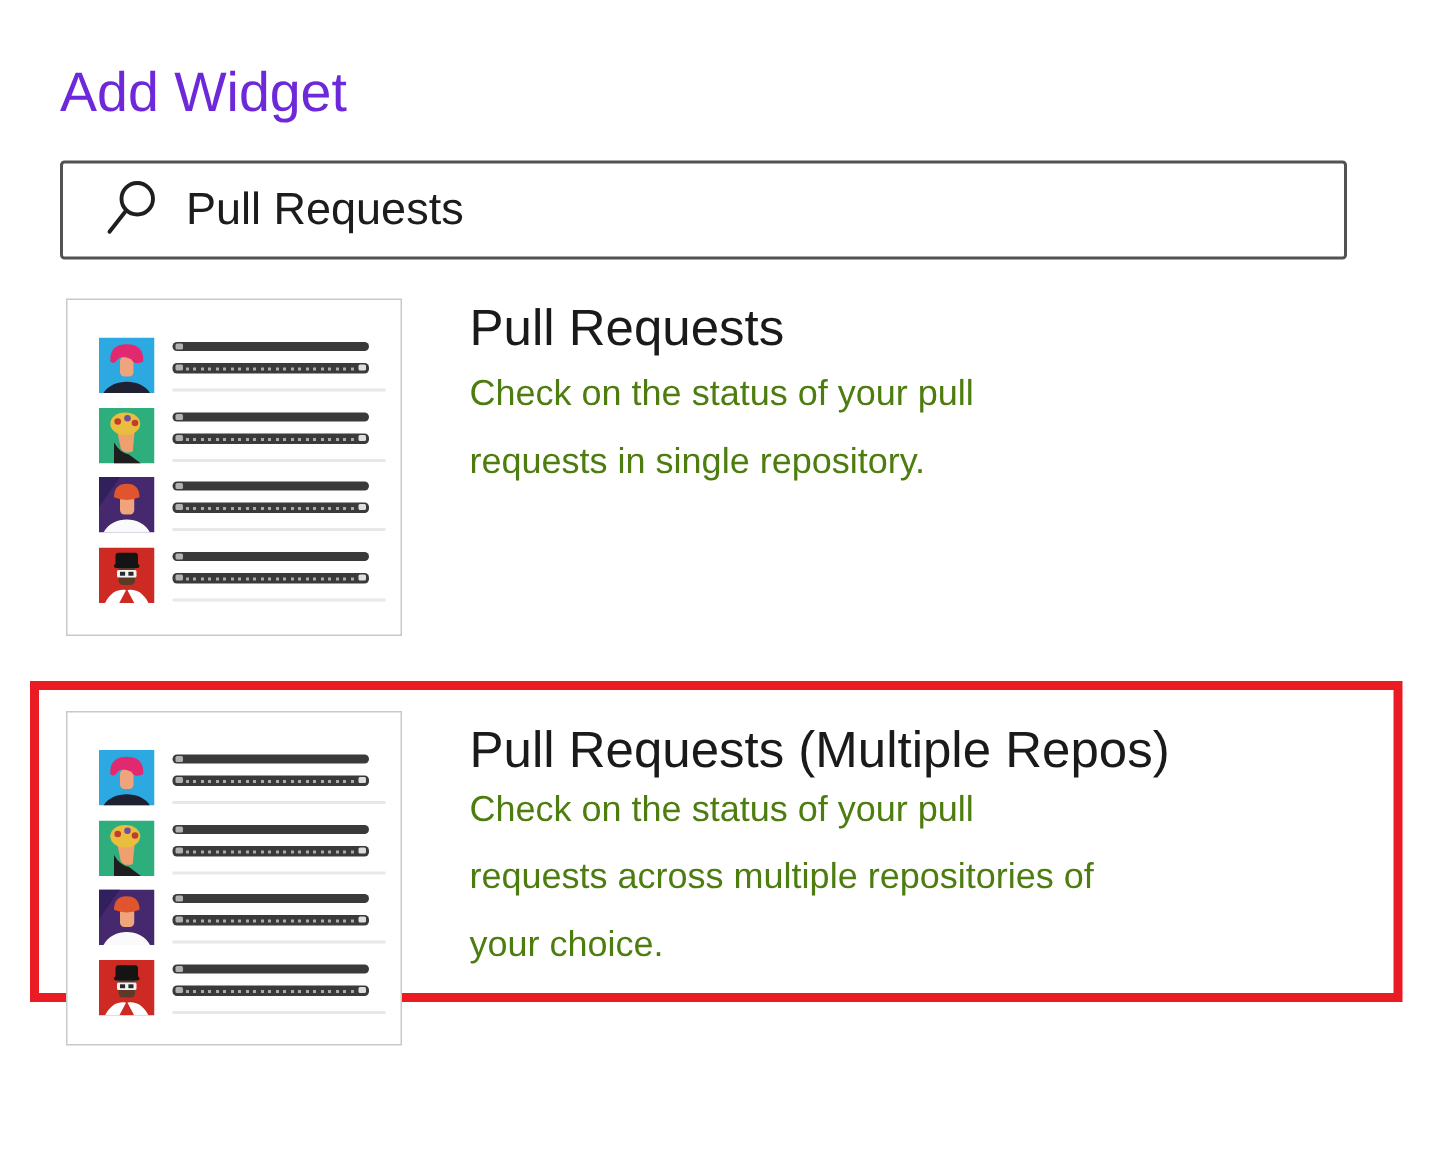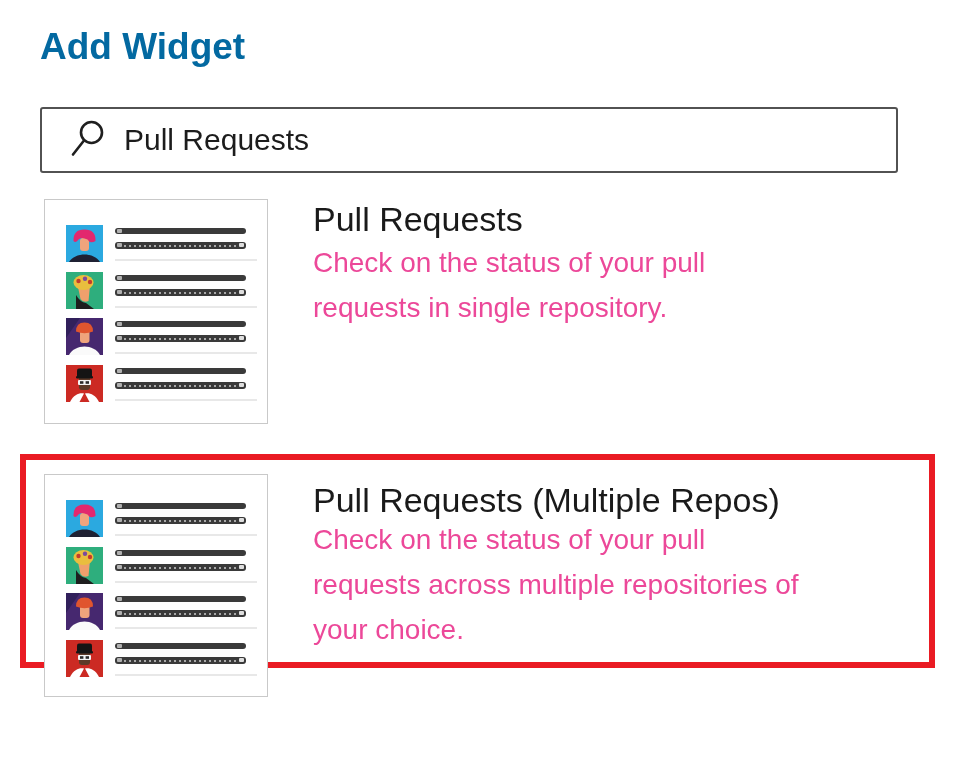--- a/index.html
+++ b/index.html
@@ -1,20 +1,20 @@
 <!DOCTYPE html>
 <html><head>
 <meta charset="utf-8">
 <style>
   html,body{margin:0;padding:0;background:#fff;}
   #canvas{position:relative;width:961px;height:777px;background:#ffffff;overflow:hidden;
           font-family:"Liberation Sans", sans-serif;color:#1c1c1c;}
 
-  .page-title{position:absolute;left:40px;top:25px;font-size:37px;line-height:1.2;
-              font-weight:700;color:#0369a1;white-space:nowrap;}
+  .page-title{position:absolute;left:40px;top:40px;font-size:37px;line-height:1.2;
+              font-weight:400;color:#6d28d9;white-space:nowrap;}
 
   .searchbox{position:absolute;left:40px;top:107px;width:858px;height:66px;
              border:2px solid #525252;border-radius:3px;background:#fff;
              display:flex;align-items:center;box-sizing:border-box;}
   .search-icon{margin-left:26px;flex:0 0 auto;display:block;}
   .search-input{border:none;outline:none;font-size:30px;color:#1c1c1c;margin-left:16px;
                 flex:1;font-family:inherit;background:transparent;padding:0;height:40px;}
 
   .card{position:absolute;}
   #card1{left:0;top:199px;width:961px;height:226px;}
@@ -36,21 +36,21 @@
   .bar-dots{position:absolute;left:9px;right:10px;top:3px;height:2px;
             background:repeating-linear-gradient(90deg,#aaa 0 2px,transparent 2px 5px);}
   .bar-endchip{position:absolute;right:2px;top:1px;width:5px;height:4px;background:#dedede;
                border-radius:1px;}
   .row-sep{position:absolute;left:70px;top:34px;width:142px;height:2px;background:#e8e8e8;}
 
   .card-title{position:absolute;font-size:34px;line-height:1.2;color:#1a1a1a;
               font-weight:400;white-space:nowrap;}
   #card1 .card-title{left:313px;top:0;}
   #card2 .card-title{left:287px;top:20px;}
-  .card-desc{position:absolute;font-size:28px;line-height:45px;color:#ec4899;
+  .card-desc{position:absolute;font-size:24px;line-height:45px;color:#4d7c0f;
              white-space:pre-line;}
   #card1 .card-desc{left:313px;top:41px;}
   #card2 .card-desc{left:287px;top:57px;}
 </style>
 </head>
 <body>
 
 <svg width="0" height="0" style="position:absolute" aria-hidden="true">
   <defs>
     <symbol id="av1" viewBox="0 0 37 37">

